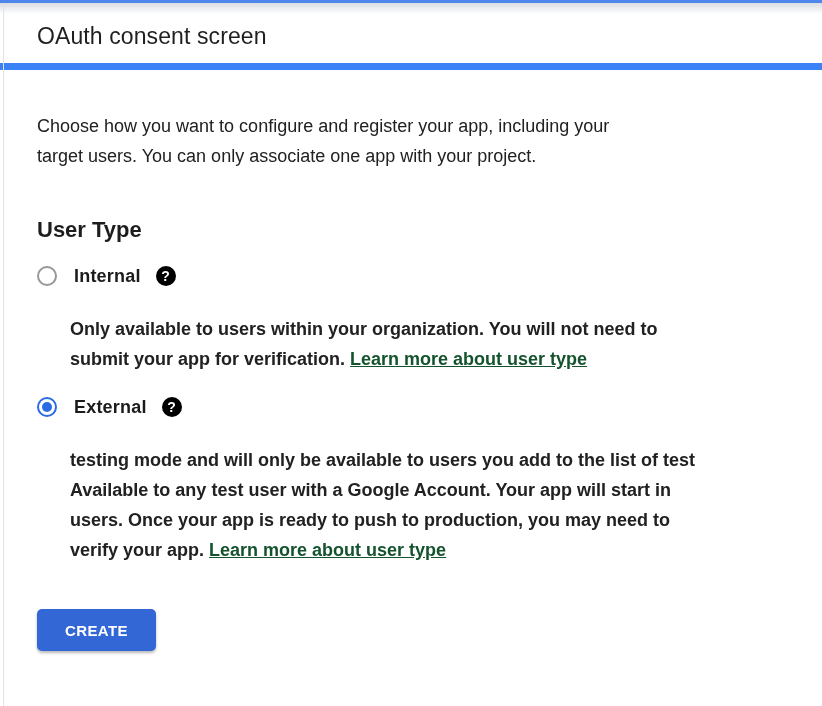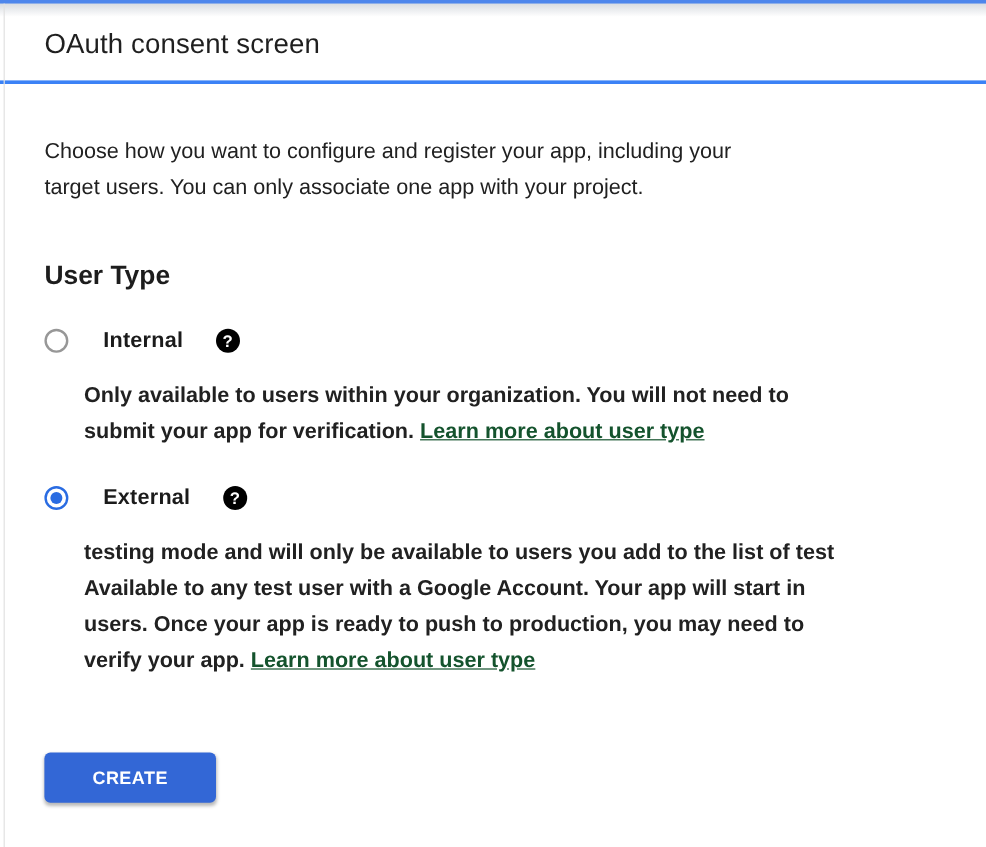--- a/index.html
+++ b/index.html
@@ -26,21 +26,21 @@
   .left-rule {
     position: absolute;
     left: 3px; top: 3px; bottom: 0;
     width: 1px;
     background: #e2e2e2;
     pointer-events: none;
   }
   header {
     height: 67px;
     padding: 20px 37px 0;
-    border-bottom: 3px solid #3b82f6;
+    border-bottom: 7px solid #3b82f6;
   }
   h1 {
     font-size: 23px;
     font-weight: 400;
     color: #1f1f1f;
     letter-spacing: 0.1px;
   }
   main { padding: 0 37px; }
   .intro {
     margin-top: 41px;
@@ -49,25 +49,24 @@
   }
   .intro .line { display: block; white-space: nowrap; }
   h2 {
     margin-top: 46px;
     font-size: 22px;
     font-weight: 700;
     color: #1d1d1d;
   }
   .option-row {
     display: flex;
-    align-items: flex-end;
+    align-items: flex-start;
     margin-top: 23px;
     min-height: 28px;
     cursor: pointer;
-    gap: 12px;
   }
   .radio {
     width: 20px; height: 20px;
     border-radius: 50%;
     border: 2px solid #979797;
     position: relative;
     flex: none;
   }
   .radio.selected { border-color: #2a6ce2; }
   .radio.selected::after {
@@ -104,26 +103,26 @@
     line-height: 30px;
   }
   .option-desc .line { display: block; white-space: nowrap; font-weight: bold; }
   .link {
     color: #14532d;
     text-decoration: underline;
     cursor: pointer;
   }
   .create-btn {
     display: inline-block;
-    margin-top: 62px;
+    margin-top: 44px;
     background: #3367d6;
     color: #ffffff;
     border: none;
     border-radius: 5px;
-    padding: 13px 40px 12px;
+    padding: 13px 28px 12px;
     font-family: "Liberation Sans", "DejaVu Sans", sans-serif;
     font-size: 15px;
     font-weight: 700;
     letter-spacing: 0.4px;
     box-shadow: 0 2px 3px rgba(0,0,0,0.28);
     cursor: pointer;
   }
 </style>
 </head>
 <body>

